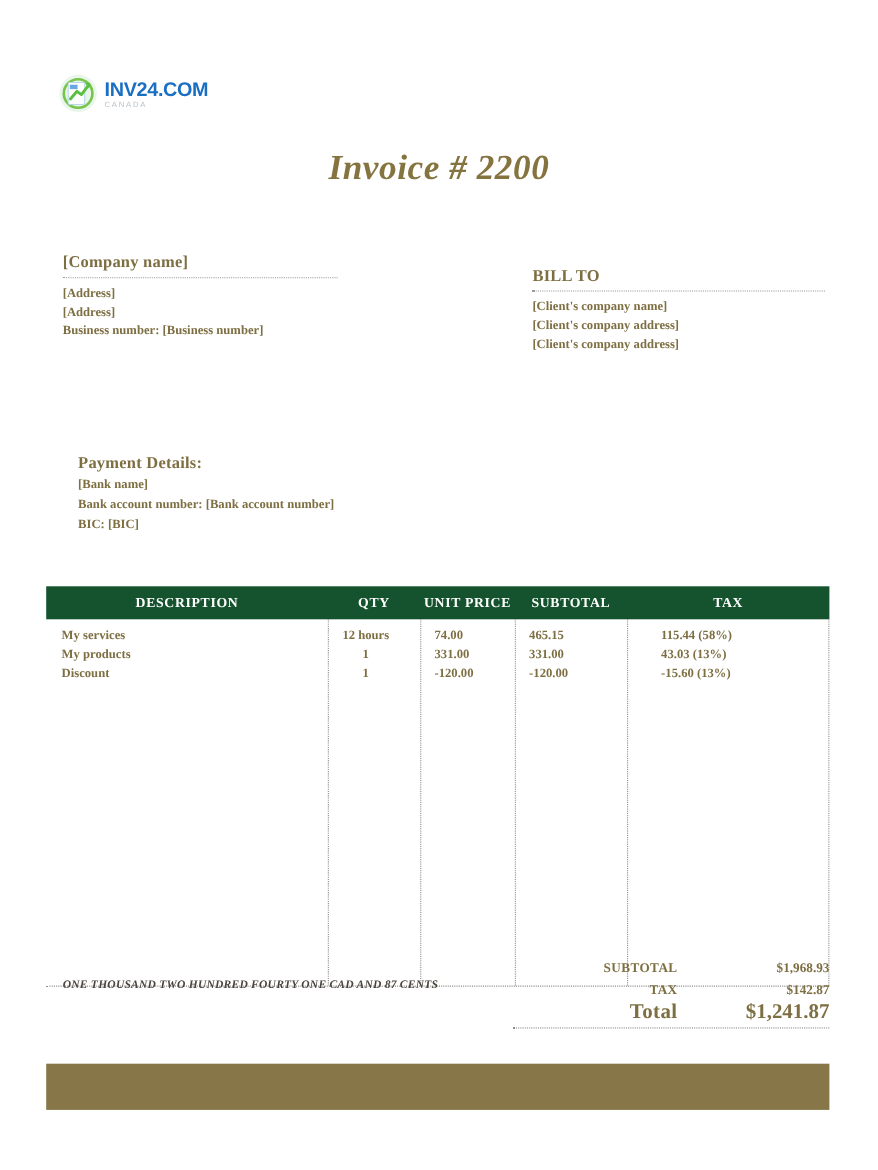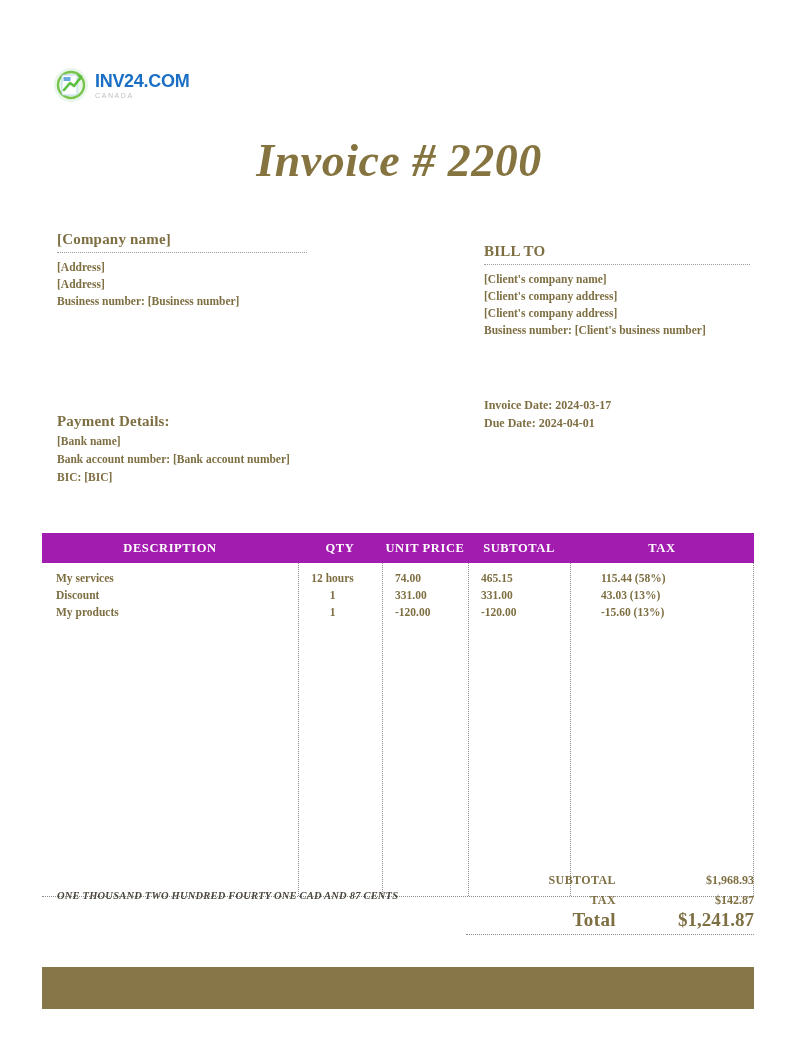--- a/index.html
+++ b/index.html
@@ -58,21 +58,21 @@
     margin-top: 2px;
   }
 
   
   .invoice-title {
     position: absolute;
     left: 0;
     top: 134px;
     width: 798px;
     text-align: center;
-    font-size: 46px;
+    font-size: 32px;
     font-weight: bold;
     font-style: italic;
     color: #85743f;
     letter-spacing: 0.5px;
   }
 
   
   .col-left {
     position: absolute;
     left: 57px;
@@ -109,37 +109,37 @@
   .dates {
     position: absolute;
     left: 484px;
     top: 396px;
   }
   .dates .block-line { font-size: 12px; line-height: 18px; }
 
   
   .payment {
     position: absolute;
-    left: 57px;
+    left: 71px;
     top: 413px;
     width: 250px;
   }
   .payment .block-head { font-size: 15px; padding-bottom: 2px; }
   .payment .block-line { white-space: normal; line-height: 18px; }
 
   
   .table {
     position: absolute;
     left: 42px;
     top: 533px;
     width: 712px;
   }
   .thead {
     display: flex;
-    background: #a21caf;
+    background: #14532d;
     height: 30px;
     align-items: center;
   }
   .thead div {
     color: #ffffff;
     font-size: 12.5px;
     font-weight: bold;
     text-align: center;
     letter-spacing: 0.6px;
   }
@@ -257,48 +257,43 @@
     <div class="block-line">[Address]</div>
     <div class="block-line">Business number: [Business number]</div>
   </div>
 
   <div class="col-right">
     <div class="block-head">BILL TO</div>
     <div class="dotted-rule"></div>
     <div class="block-line">[Client's company name]</div>
     <div class="block-line">[Client's company address]</div>
     <div class="block-line">[Client's company address]</div>
-    <div class="block-line">Business number: [Client's business number]</div>
-  </div>
-
-  <div class="dates">
-    <div class="block-line">Invoice Date: 2024-03-17</div>
-    <div class="block-line">Due Date: 2024-04-01</div>
-  </div>
+  </div>
+
 
   <div class="payment">
     <div class="block-head">Payment Details:</div>
     <div class="block-line">[Bank name]</div>
     <div class="block-line">Bank account number: [Bank account number]</div>
     <div class="block-line">BIC: [BIC]</div>
   </div>
 
   <div class="table">
     <div class="thead">
       <div class="c-desc">DESCRIPTION</div>
       <div class="c-qty">QTY</div>
       <div class="c-price">UNIT PRICE</div>
       <div class="c-sub">SUBTOTAL</div>
       <div class="c-tax">TAX</div>
     </div>
     <div class="tbody">
       <div class="tcol c-desc">
         <div class="cell desc">My services</div>
+        <div class="cell desc">My products</div>
         <div class="cell desc">Discount</div>
-        <div class="cell desc">My products</div>
       </div>
       <div class="tcol c-qty sep">
         <div class="cell qty">12 hours</div>
         <div class="cell qty">1</div>
         <div class="cell qty">1</div>
       </div>
       <div class="tcol c-price sep">
         <div class="cell price">74.00</div>
         <div class="cell price">331.00</div>
         <div class="cell price">-120.00</div>

